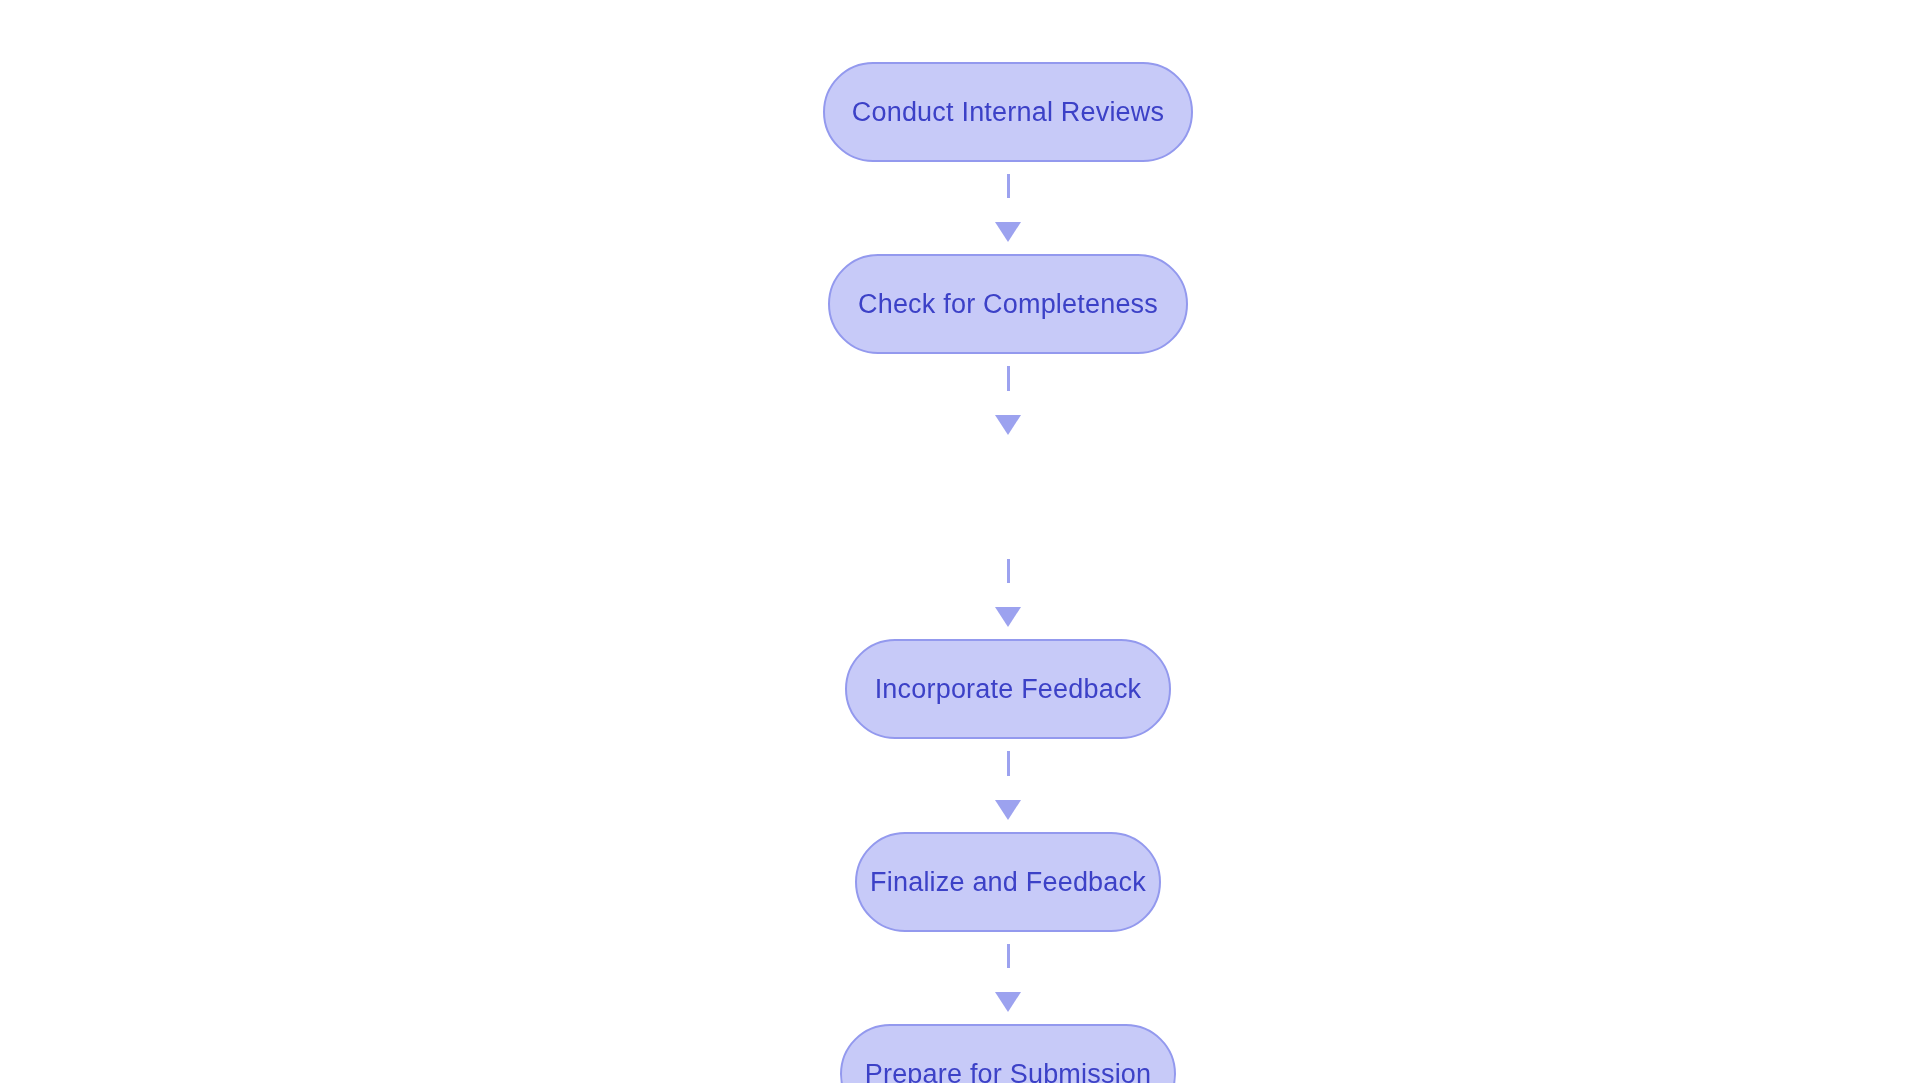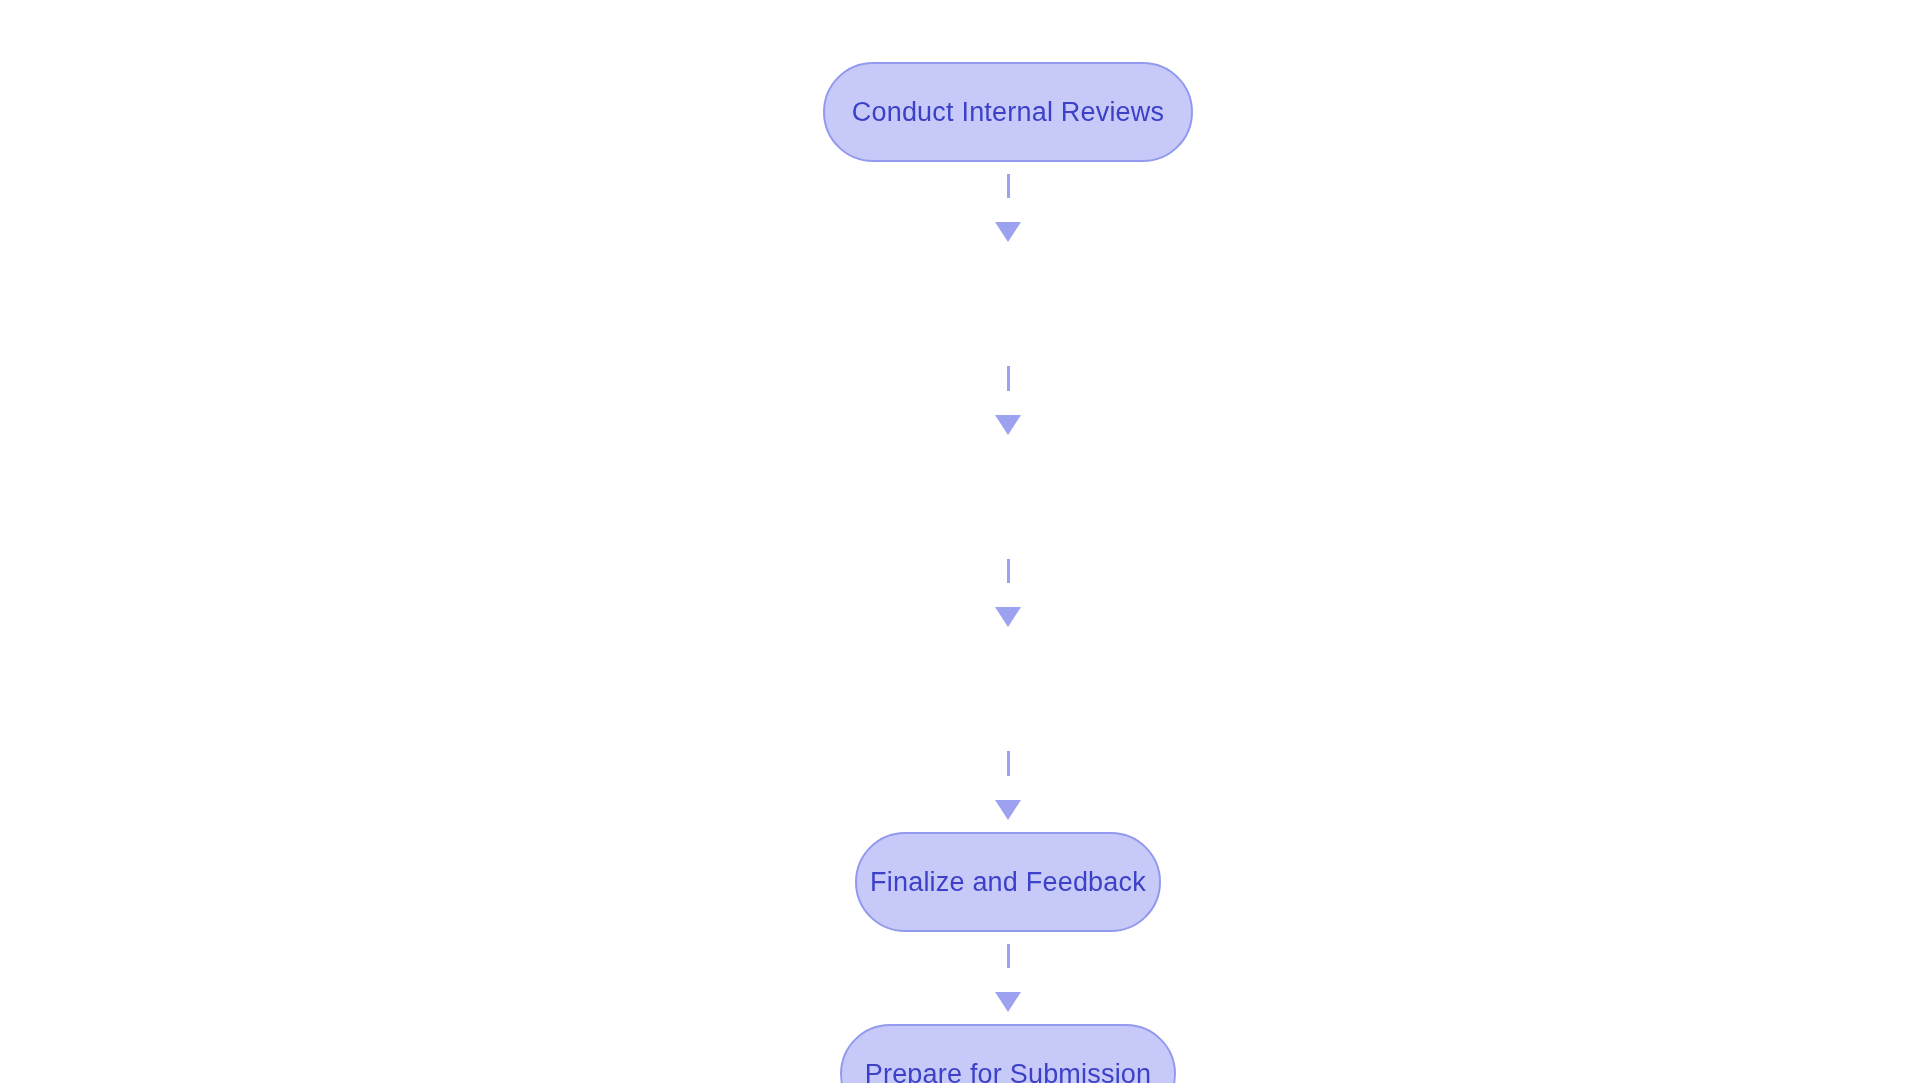--- a/index.html
+++ b/index.html
@@ -70,32 +70,38 @@
 
   <div class="node" style="top:14px; width:370px">
     <span class="node-label">Conduct Internal Reviews</span>
   </div>
 
   <div class="arrow" style="top:114px; height:92px">
     <div class="arrow-line"></div>
     <div class="arrow-head"></div>
   </div>
 
+  <div class="node" style="top:206px; width:360px">
+    <span class="node-label">Check for Completeness</span>
+  </div>
 
   <div class="arrow" style="top:306px; height:93px">
     <div class="arrow-line"></div>
     <div class="arrow-head"></div>
   </div>
 
 
   <div class="arrow" style="top:499px; height:92px">
     <div class="arrow-line"></div>
     <div class="arrow-head"></div>
   </div>
 
+  <div class="node" style="top:591px; width:326px">
+    <span class="node-label">Incorporate Feedback</span>
+  </div>
 
   <div class="arrow" style="top:691px; height:93px">
     <div class="arrow-line"></div>
     <div class="arrow-head"></div>
   </div>
 
   <div class="node" style="top:784px; width:306px">
     <span class="node-label">Finalize and Feedback</span>
   </div>
 

